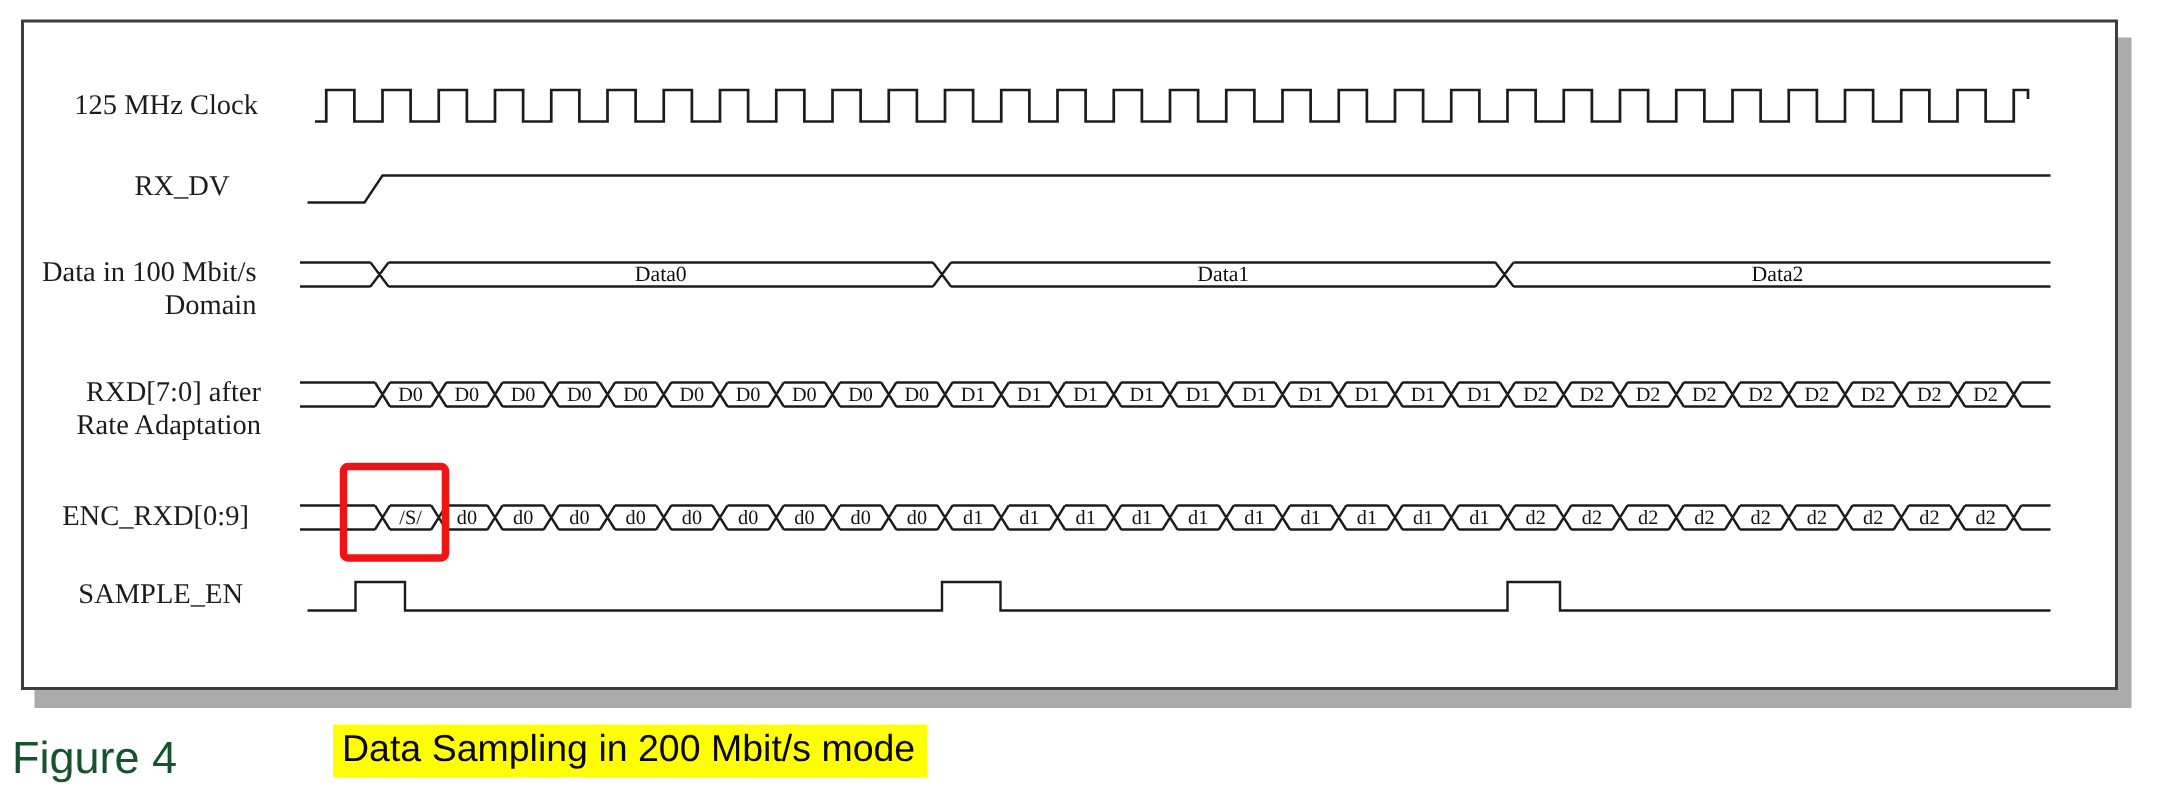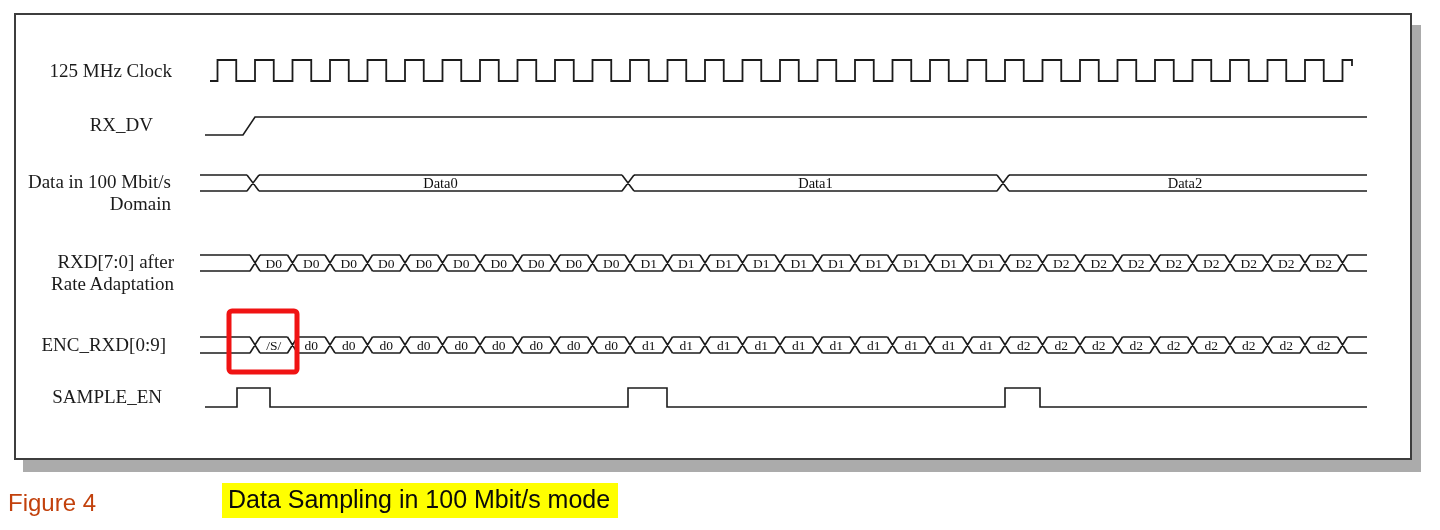--- a/index.html
+++ b/index.html
@@ -13,21 +13,21 @@
     border:2px solid #3d3d3d; background:#ffffff;
     box-shadow:9px 12px 0 #ababab;
   }
   #wave-svg { position:absolute; left:0; top:0; }
   .sig-label {
     position:absolute; width:230px; text-align:right;
     font-size:19px; line-height:22px; color:#1b1b1b; white-space:nowrap;
   }
   .caption-label {
     position:absolute; left:8px; top:489px;
-    font-family:"Liberation Sans", sans-serif; font-size:24px; color:#c2410c;
+    font-family:"Liberation Sans", sans-serif; font-size:30px; color:#14532d;
   }
   .caption-title {
     position:absolute; left:222px; top:483px;
     font-family:"Liberation Sans", sans-serif; font-size:25px; color:#0a0a0a;
     padding:2px 8px 4px 6px;
   }
   svg text { font-family:"Liberation Serif", serif; fill:#101010; }
   svg .cell-t { font-size:13.5px; text-anchor:middle; }
   svg .seg-t  { font-size:14.5px; text-anchor:middle; }
   svg path { fill:none; stroke:#1c1c1c; stroke-width:1.6; }
@@ -139,13 +139,13 @@
       <text x="1286.25" y="349.5" class="cell-t">d2</text>
       <text x="1323.75" y="349.5" class="cell-t">d2</text>
     </g>
     <g>
       <path d="M 205 407 H 237 V 388 H 270 V 407 H 628 V 388 H 667 V 407 H 1005 V 388 H 1040 V 407 H 1367"></path>
     </g>
     <rect x="229" y="311" width="68" height="61" rx="3" class="redbox" stroke="#f01313"></rect>
   </svg>
 
 <span class="caption-label">Figure 4</span>
-<span class="caption-title" id="cap-title" style="background: rgb(255, 255, 0);">Data Sampling in 100 Mbit/s mode</span>
+<span class="caption-title" id="cap-title" style="background: rgb(255, 255, 0);">Data Sampling in 200 Mbit/s mode</span>
 
 </body></html>

